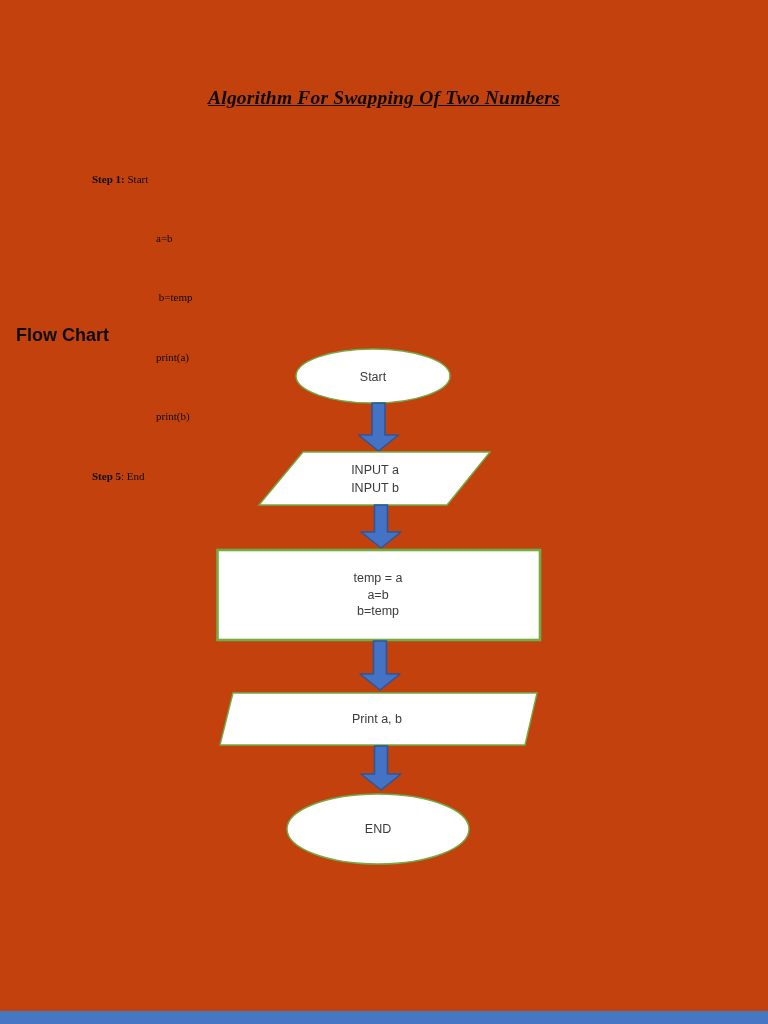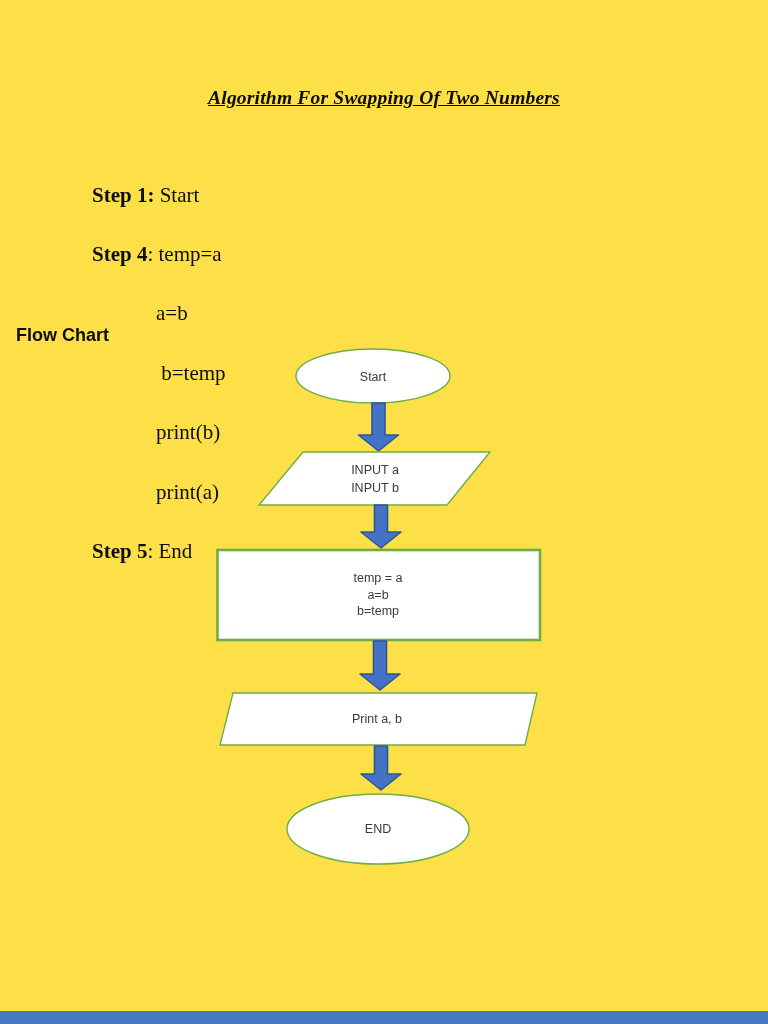--- a/index.html
+++ b/index.html
@@ -1,35 +1,35 @@
 <!DOCTYPE html>
 <html><head>
 <meta charset="utf-8">
 <style>
   html,body{margin:0;padding:0;background:#ffffff;}
   .page{
     position:relative;
     width:768px;height:1024px;
-    background:#fde047;
+    background:#c2410c;
     overflow:hidden;
     font-family:"Liberation Serif", serif;
     color:#111;
   }
   .doc-title{
     position:absolute;top:87px;left:0;width:768px;
     margin:0;text-align:center;
     font-family:"Liberation Serif", serif;
     font-style:italic;font-weight:bold;font-size:19.5px;
     letter-spacing:.2px;
     text-decoration:underline;
     color:#0d0d0d;
   }
   .steps{
-    position:absolute;left:92px;top:146px;
-    font-size:21px;line-height:19.8px;
+    position:absolute;left:92px;top:130px;
+    font-size:11px;line-height:19.8px;
     white-space:pre;
     color:#0d0d0d;
   }
   .steps .b{font-weight:bold;}
   .steps .indent{padding-left:64px;}
   .flow-heading{
     position:absolute;top:325px;left:16px;width:764px;
     text-align:left;
     font-family:Liberation Sans, sans-serif;
     font-weight:bold;font-size:18px;color:#0d0d0d;
@@ -45,25 +45,24 @@
 </style>
 </head>
 <body>
 
 <div class="page">
 
   <h1 class="doc-title">Algorithm For Swapping Of Two Numbers</h1>
 
   <div class="steps">
     <div class="line"><span class="b">Step 1:</span><span> Start</span></div>
-    <div class="line"><span class="b">Step 4</span><span>: temp=a</span></div>
     <div class="line indent"><span>a=b</span></div>
     <div class="line indent"><span> b=temp</span></div>
+    <div class="line indent"><span>print(a)</span></div>
     <div class="line indent"><span>print(b)</span></div>
-    <div class="line indent"><span>print(a)</span></div>
     <div class="line"><span class="b">Step 5</span><span>: End</span></div>
   </div>
 
   <div class="flow-heading">Flow Chart</div>
 
   <svg class="flowchart" width="768" height="1024" viewBox="0 0 768 1024">
 
     <ellipse class="shape" cx="373" cy="376" rx="77" ry="27" stroke="#70AD47"></ellipse>
     <text class="slabel" x="373" y="381">Start</text>
 

